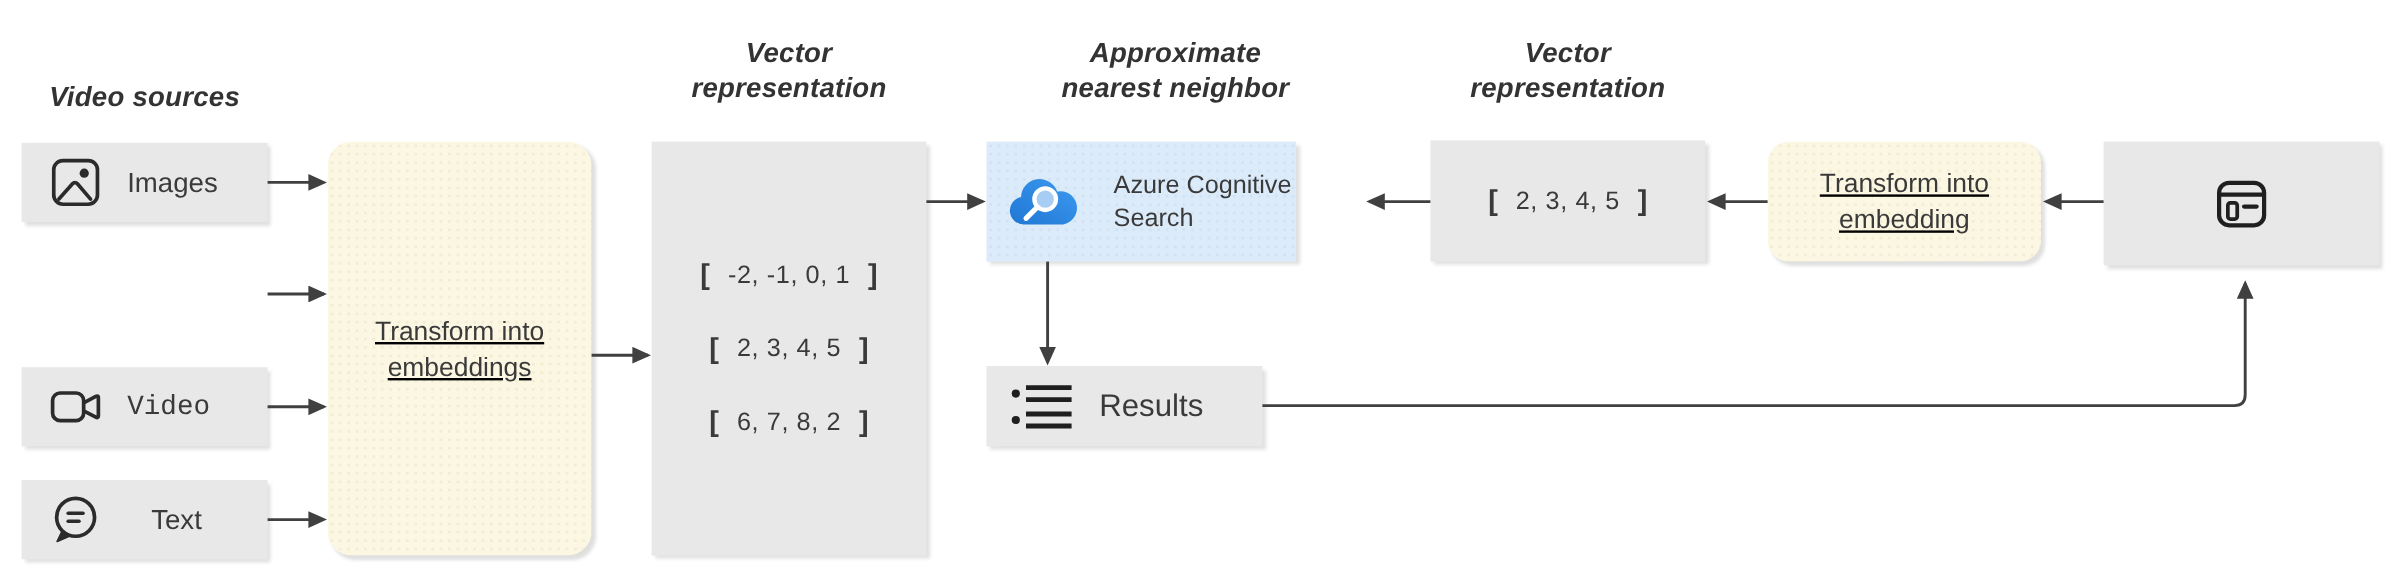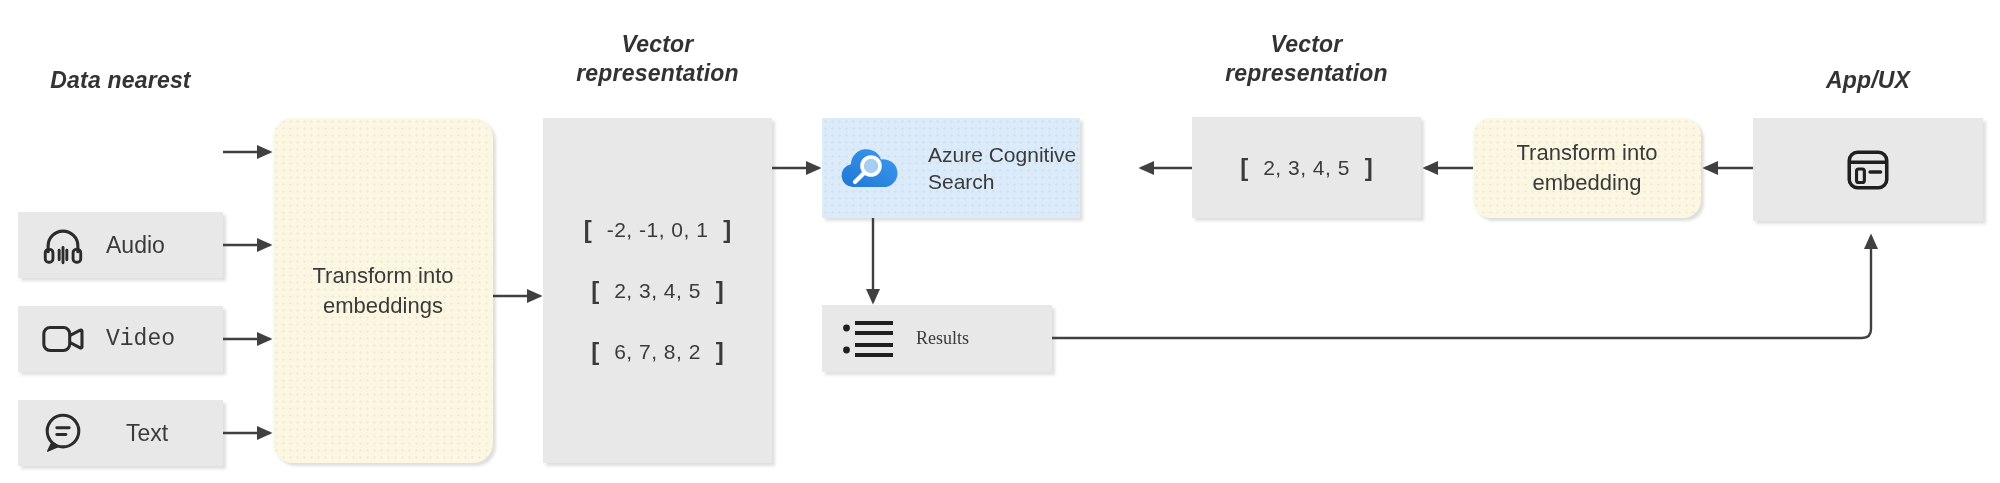--- a/index.html
+++ b/index.html
@@ -7,61 +7,59 @@
   .canvas{position:relative;width:2000px;height:483px;background:#ffffff;overflow:hidden;}
   .hdr{position:absolute;font-weight:700;font-size:23px;line-height:29px;color:#333333;
        text-align:center;white-space:pre-line;letter-spacing:0.2px;font-style:italic;}
   .box{position:absolute;background:#e8e8e8;box-shadow:3px 3px 3px rgba(0,0,0,0.13);}
   .src{left:18px;width:205px;height:66px;display:flex;align-items:center;padding-left:22px;
        box-sizing:border-box;gap:20px;}
   .src-label{font-size:23px;color:#3a3a3a;}
   .yellow{background:#fbf7e2;border-radius:20px;
           background-image:radial-gradient(rgba(170,155,90,0.12) 1px, transparent 1.3px);
           background-size:7px 7px;
-          display:flex;align-items:center;justify-content:center;text-align:center;}
+          display:flex;align-items:center;justify-content:center;text-align:center;text-decoration:underline;}
   .blue{background:#dcebf9;
         background-image:radial-gradient(rgba(90,140,200,0.10) 1px, transparent 1.3px);
         background-size:7px 7px;
         display:flex;align-items:center;padding-left:14px;box-sizing:border-box;gap:24px;}
   .transform-label{font-size:22px;line-height:30px;color:#3a3a3a;white-space:pre-line;}
   .azure-label{font-size:21px;line-height:27px;color:#3a3a3a;white-space:pre-line;}
   .vbox{display:flex;flex-direction:column;align-items:center;justify-content:center;gap:33px;}
   .vrow{display:flex;align-items:center;justify-content:center;font-size:21px;color:#3a3a3a;}
   .vrow .br{font-weight:700;font-size:24px;}
   .vrow .nums{margin:0 15px;letter-spacing:0.5px;}
   .results{display:flex;align-items:center;padding-left:20px;box-sizing:border-box;gap:20px;}
-  .results-label{font-size:18px;color:#3a3a3a;font-family:Liberation Serif, serif;}
+  .results-label{font-size:26px;color:#3a3a3a;}
   .appbox{display:flex;align-items:center;justify-content:center;}
   .arrows{position:absolute;left:0;top:0;pointer-events:none;}
   .icn{display:block;}
 </style>
 </head>
 <body>
 
 <div class="canvas">
 
-  <div class="hdr" style="left:18px;top:66px;width:205px;">Data nearest</div>
+  <div class="hdr" style="left:18px;top:66px;width:205px;">Video sources</div>
   <div class="hdr" style="left:543px;top:30px;width:229px;">Vector
 representation</div>
+  <div class="hdr" style="left:822px;top:30px;width:315px;">Approximate
+nearest neighbor</div>
   <div class="hdr" style="left:1192px;top:30px;width:229px;">Vector
 representation</div>
-  <div class="hdr" style="left:1753px;top:66px;width:230px;">App/UX</div>
 
+  <div class="box src" style="top:119px;">
+    <svg class="icn" width="46" height="46" viewBox="0 0 48 48">
+      <rect x="5" y="5" width="38" height="38" rx="8" fill="none" stroke="#2b2b2b" stroke-width="3.2"></rect>
+      <circle cx="31.5" cy="16" r="4" fill="#2b2b2b"></circle>
+      <path d="M9.5 38.5 L21.5 25 a2.6 2.6 0 0 1 3.9 0 L37 38.5" fill="none" stroke="#2b2b2b" stroke-width="3.2" stroke-linecap="round" stroke-linejoin="round"></path>
+    </svg>
+    <span class="src-label">Images</span>
+  </div>
 
-  <div class="box src" style="top:212px;">
-    <svg class="icn" width="46" height="46" viewBox="0 0 48 48">
-      <path d="M8.5 31 v-6 a15.5 15.5 0 0 1 31 0 v6" fill="none" stroke="#2b2b2b" stroke-width="3.2" stroke-linecap="round"></path>
-      <rect x="5.5" y="28.5" width="8" height="13.5" rx="3.5" fill="none" stroke="#2b2b2b" stroke-width="3"></rect>
-      <rect x="34.5" y="28.5" width="8" height="13.5" rx="3.5" fill="none" stroke="#2b2b2b" stroke-width="3"></rect>
-      <line x1="20" y1="29.5" x2="20" y2="39.5" stroke="#2b2b2b" stroke-width="3" stroke-linecap="round"></line>
-      <line x1="24" y1="26.5" x2="24" y2="42.5" stroke="#2b2b2b" stroke-width="3" stroke-linecap="round"></line>
-      <line x1="28" y1="29.5" x2="28" y2="39.5" stroke="#2b2b2b" stroke-width="3" stroke-linecap="round"></line>
-    </svg>
-    <span class="src-label">Audio</span>
-  </div>
 
   <div class="box src" style="top:306px;font-family:Liberation Mono, monospace;">
     <svg class="icn" width="46" height="46" viewBox="0 0 48 48">
       <rect x="4" y="12" width="27" height="24" rx="6.5" fill="none" stroke="#2b2b2b" stroke-width="3.2"></rect>
       <path d="M31 20.5 L42 14.8 a1.2 1.2 0 0 1 1.8 1 V32.2 a1.2 1.2 0 0 1 -1.8 1 L31 27.5" fill="none" stroke="#2b2b2b" stroke-width="3.2" stroke-linejoin="round"></path>
     </svg>
     <span class="src-label">Video</span>
   </div>
 
   <div class="box src" style="top:400px;gap:40px;">

